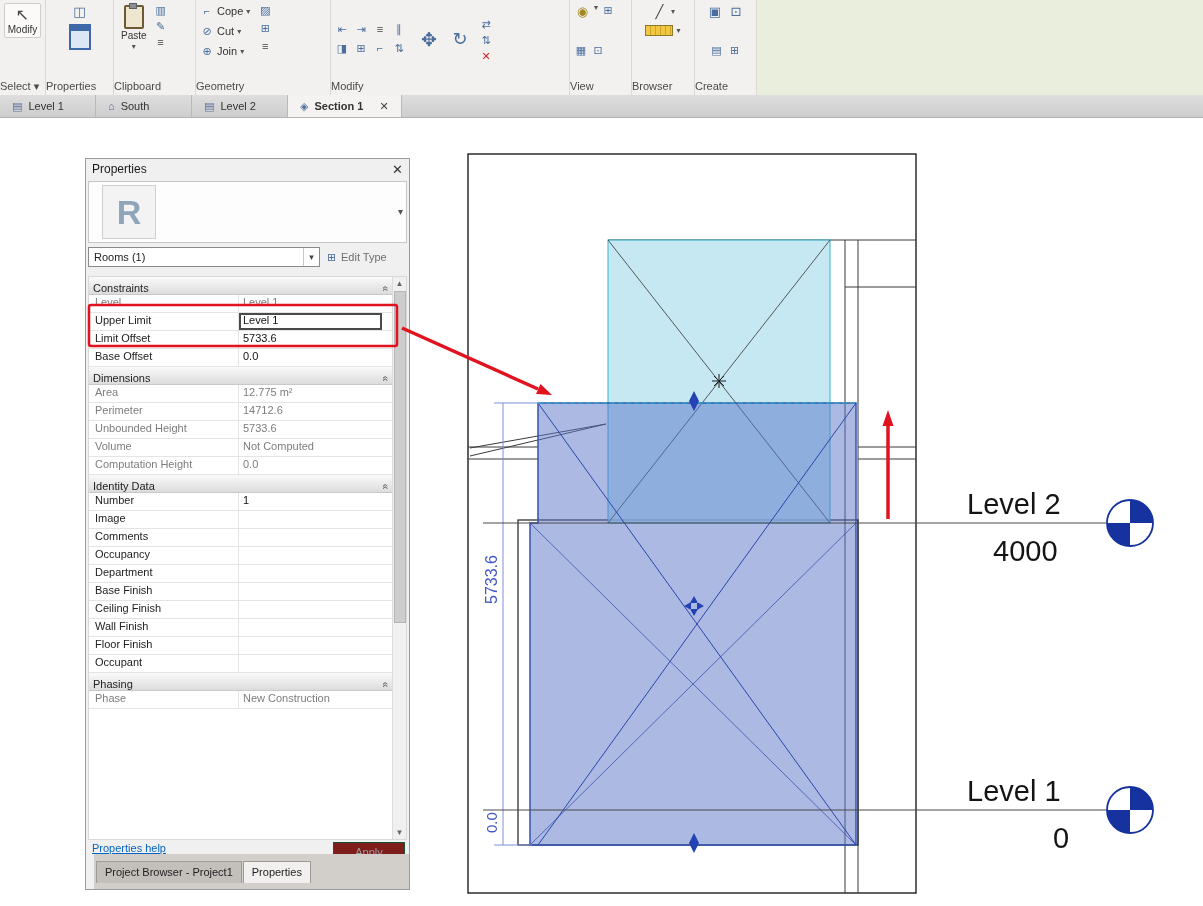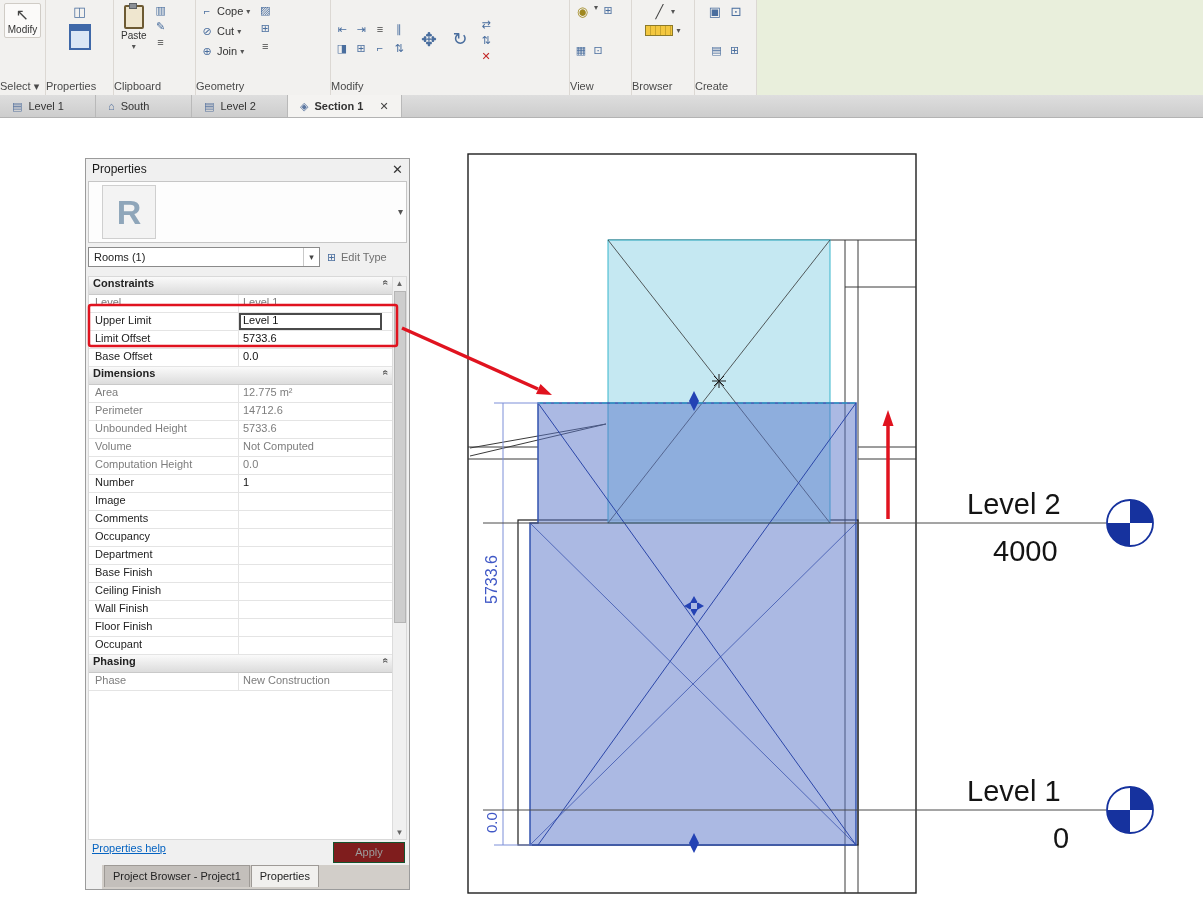--- a/index.html
+++ b/index.html
@@ -60,38 +60,38 @@
   .prev-arrow{position:absolute;right:3px;top:24px;font-size:10px;color:#555}
   .selector-row{position:absolute;left:2px;right:2px;top:86px;height:24px;display:flex;align-items:center}
   .type-combo{width:232px;height:20px;background:#fff;border:1px solid #8a8a8a;display:flex;align-items:center;
               padding-left:5px;box-sizing:border-box}
   .combo-arrow{margin-left:auto;width:15px;height:18px;border-left:1px solid #c9c9c9;text-align:center;
                font-size:9px;color:#444;line-height:18px}
   .edit-type{margin-left:5px;display:flex;align-items:center;gap:3px;color:#6f6f6f}
   .grid-wrap{position:absolute;left:2px;right:2px;top:117px;bottom:49px;background:#fff;
              border:1px solid #d9d9d9;box-sizing:border-box;overflow:hidden}
   .prop-section{height:17px;background:linear-gradient(#fafafa,#dcdcdc);border-bottom:1px solid #c9c9c9;
-                display:flex;align-items:flex-start;font-weight:bold;color:#222;padding:0 4px 0 4px;
+                display:flex;align-items:flex-end;font-weight:normal;color:#222;padding:0 4px 0 4px;
                 padding-right:17px}
   .sec-chevron{margin-left:auto;transform:rotate(90deg);font-size:10px;color:#555}
   .prop-row{height:17px;display:flex;border-bottom:1px solid #e4e4e4;padding-right:24px}
   .prop-label{width:150px;padding:1px 2px 0 6px;color:#222;border-right:1px solid #e4e4e4;
               white-space:nowrap;overflow:hidden;box-sizing:border-box}
   .prop-value{flex:1;padding:1px 2px 0 4px;color:#111;white-space:nowrap;overflow:hidden}
   .prop-row.ro .prop-label,.prop-row.ro .prop-value{color:#7d7d7d}
   .prop-value.sel{outline:2px solid #4a4a4a;outline-offset:-2px}
   .scrollbar{position:absolute;top:0;right:0;width:13px;height:100%;background:#f0f0f0;border-left:1px solid #dcdcdc}
   .sb-arrow{position:absolute;left:0;width:13px;height:13px;font-size:8px;color:#666;text-align:center;line-height:13px}
   .sb-thumb{position:absolute;left:1px;top:14px;width:10px;height:330px;background:#cdcdcd;border:1px solid #b5b5b5}
   .help-row{position:absolute;left:6px;right:4px;bottom:27px;height:20px;display:flex;align-items:flex-start}
   .help-link{color:#0563c1;text-decoration:underline}
   .apply-btn{margin-left:auto;width:70px;height:19px;background:#7f1d1d;border:1px solid #14532d;
              color:#9c9c9c;text-align:center;line-height:18px}
-  .pal-tabs{position:absolute;left:16px;right:0;bottom:0;height:24px;background:#d2cec9;display:flex;
-            align-items:flex-start;padding-left:2px;box-sizing:border-box}
+  .pal-tabs{position:absolute;left:8px;right:0;bottom:0;height:35px;background:#d2cec9;display:flex;
+            align-items:center;padding-left:2px;box-sizing:border-box}
   .ptab{height:21px;line-height:20px;padding:0 8px;border:1px solid #9e9a96;border-bottom:none;
         background:#c3bfbb;color:#222;margin-right:1px;white-space:nowrap}
   .ptab.active{background:#f1f0ee}
 
   .overlay{position:absolute;left:0;top:0;z-index:40;pointer-events:none}
 </style>
 </head>
 <body>
 
 <div class="ribbon">
@@ -377,20 +377,24 @@
           <div class="prop-value">5733.6</div>
         </div>
         <div class="prop-row ro">
           <div class="prop-label">Volume</div>
           <div class="prop-value">Not Computed</div>
         </div>
         <div class="prop-row ro">
           <div class="prop-label">Computation Height</div>
           <div class="prop-value">0.0</div>
         </div>
+        <div class="prop-section">
+          <span>Identity Data</span>
+          <span class="sec-chevron">«</span>
+        </div>
         <div class="prop-row">
           <div class="prop-label">Number</div>
           <div class="prop-value">1</div>
         </div>
         <div class="prop-row">
           <div class="prop-label">Image</div>
           <div class="prop-value"></div>
         </div>
         <div class="prop-row">
           <div class="prop-label">Comments</div>

